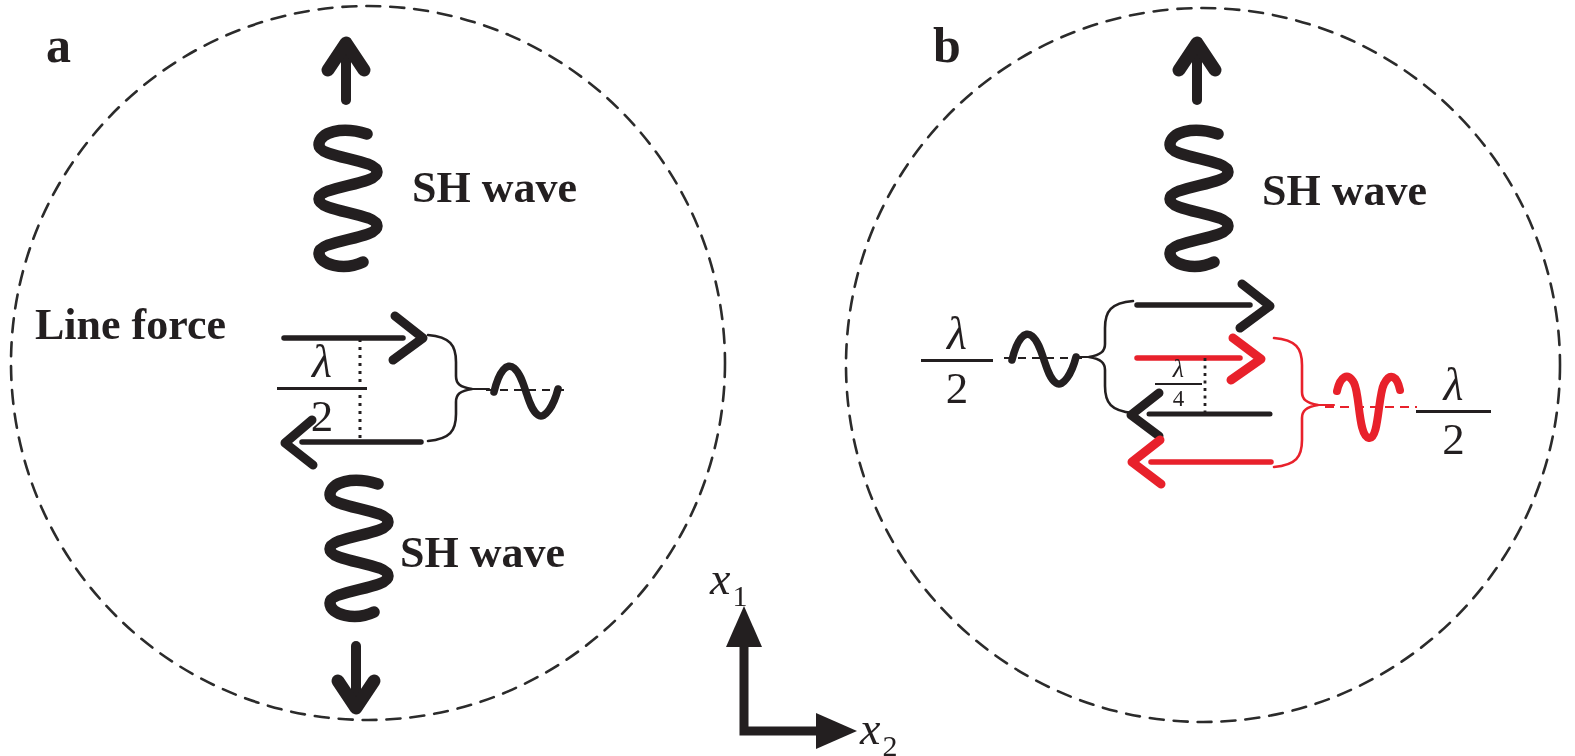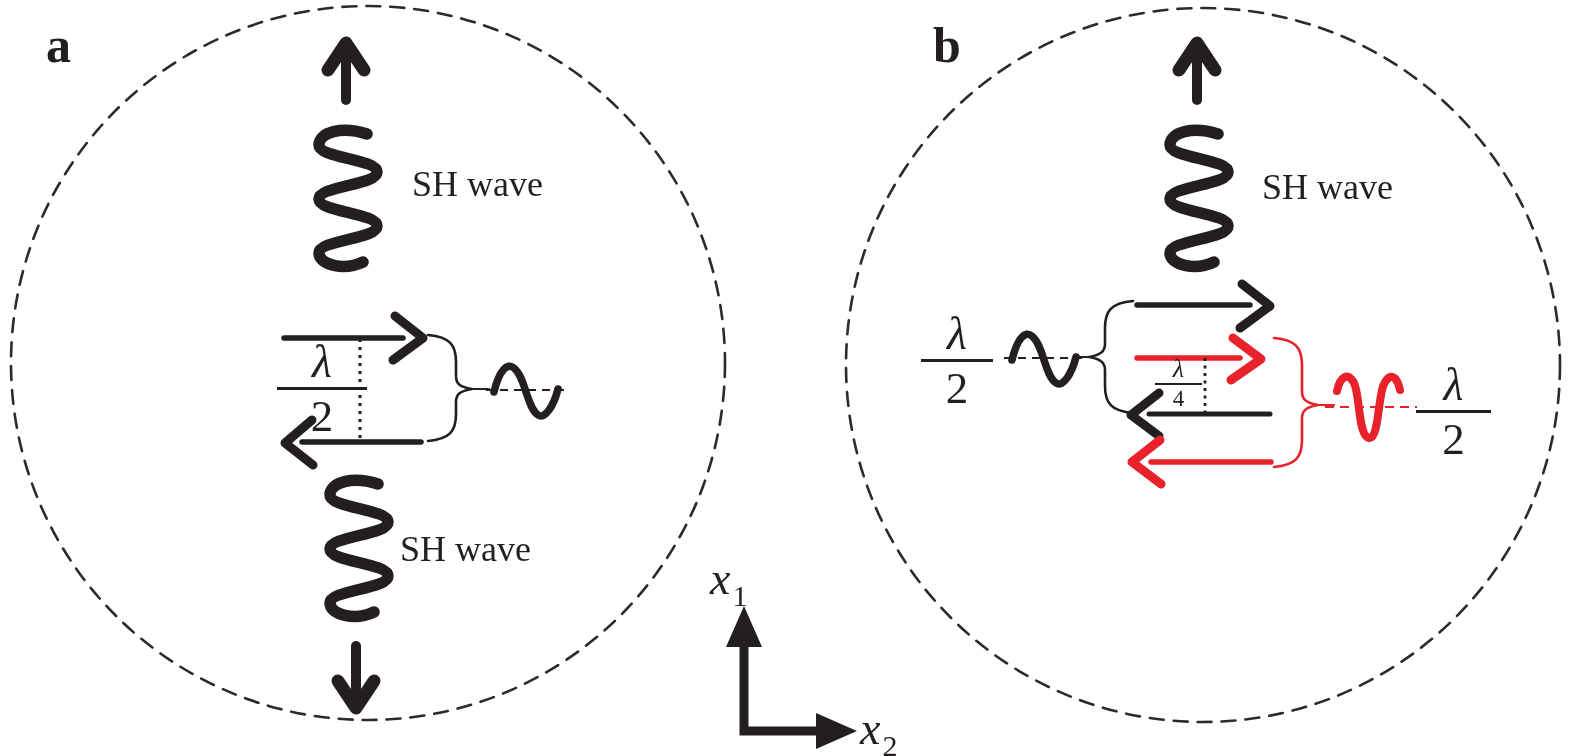--- a/index.html
+++ b/index.html
@@ -12,21 +12,21 @@
     position:relative;
     width:1575px;height:756px;
     background:var(--bg);
     overflow:hidden;
     font-family:"Liberation Serif","DejaVu Serif",serif;
     color:var(--ink);
   }
   #linework{position:absolute;left:0;top:0;width:1575px;height:756px;}
   .txt{position:absolute;white-space:nowrap;line-height:1;}
   .panel-label{font-size:50px;font-weight:bold;}
-  .big-label{font-size:36px;}
+  .big-label{font-size:44px;font-weight:bold;}
   .it{font-style:italic;}
   
   .frac{position:absolute;display:flex;flex-direction:column;align-items:center;}
   .frac .num{font-style:italic;line-height:1;}
   .frac .bar{background:var(--ink);align-self:stretch;}
   .frac .den{line-height:1;}
   .frac-big .num{font-size:46px;padding-bottom:2px;}
   .frac-big .bar{height:3px;}
   .frac-big .den{font-size:45px;padding-top:4px;}
   .frac-small .num{font-size:26px;padding-bottom:1px;}
@@ -151,20 +151,21 @@
       <path d="M 744 645 L 744 731 L 816 731" stroke-width="9" stroke-linejoin="miter" stroke-linecap="butt"></path>
       <path d="M 744 606 L 726 647 L 762 647 Z" fill="var(--ink)" stroke="none"></path>
       <path d="M 857 731 L 816 713 L 816 749 Z" fill="var(--ink)" stroke="none"></path>
     </g>
   </svg>
 
   <div class="txt panel-label" style="left:46px;top:20px;">a</div>
 
   <div class="txt big-label" style="left:412px;top:166px;">SH wave</div>
 
+  <div class="txt big-label" style="left:35px;top:303px;">Line force</div>
 
   <div class="frac frac-big" style="left:277px;top:339px;width:90px;">
     <span class="num">λ</span>
     <span class="bar"></span>
     <span class="den">2</span>
   </div>
 
   <div class="txt big-label" style="left:400px;top:531px;">SH wave</div>
 
   <div class="txt panel-label" style="left:933px;top:20px;">b</div>

